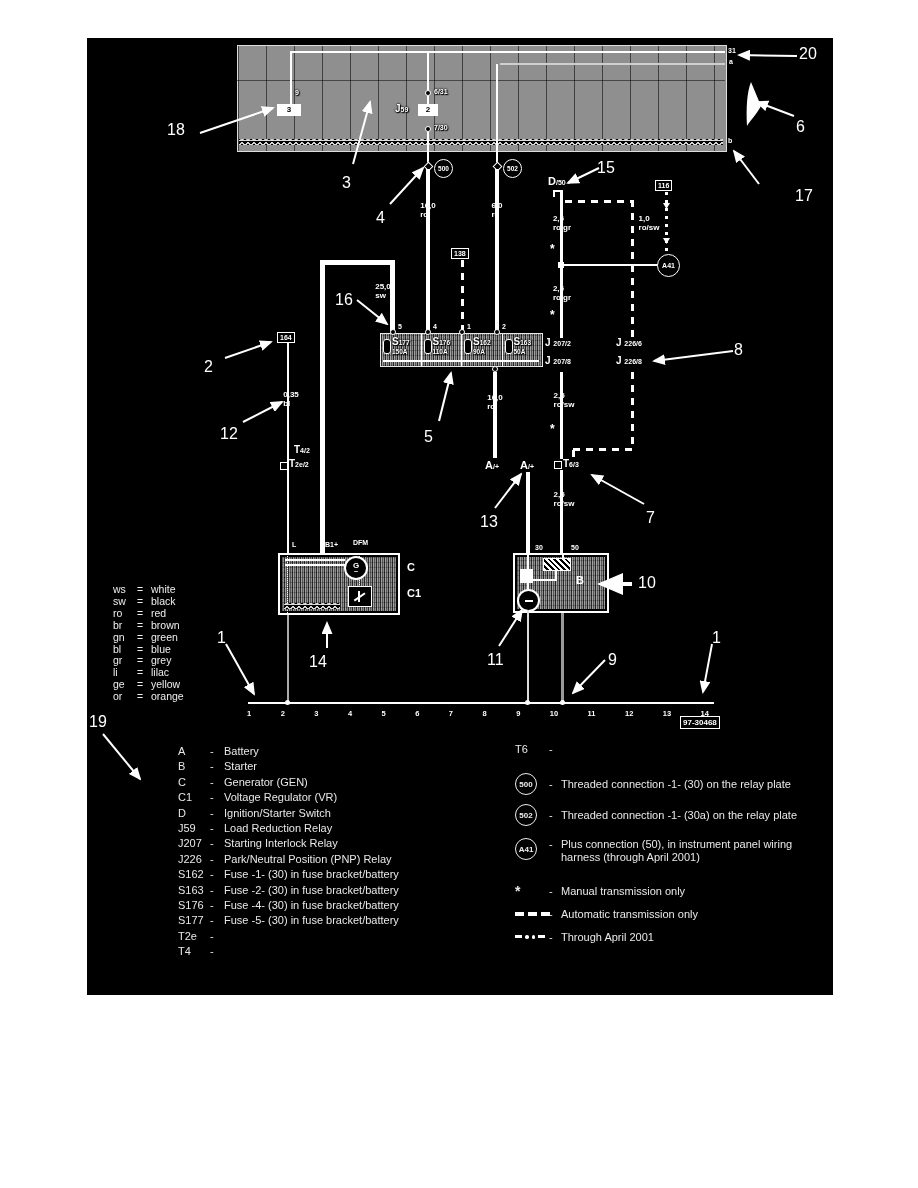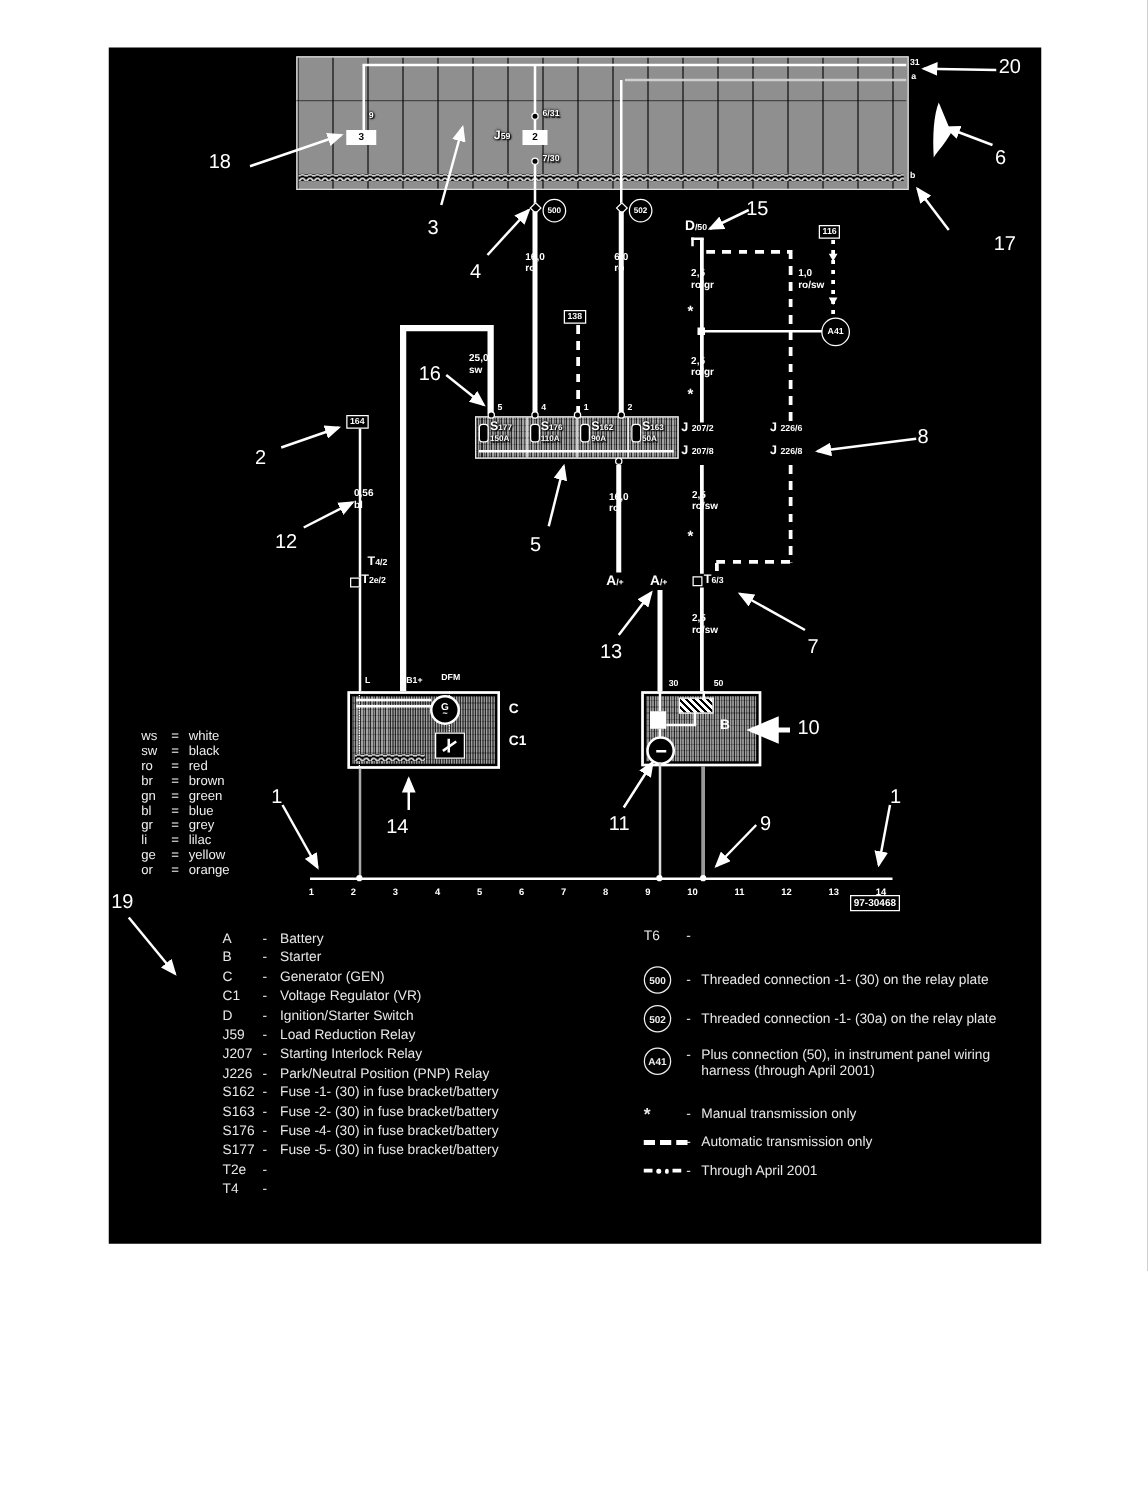--- a/index.html
+++ b/index.html
@@ -129,21 +129,21 @@
   <div class="abs w" style="left:235px;top:222px;width:72px;height:5px;"></div>
   <div class="abs w" style="left:233px;top:222px;width:5px;height:293px;"></div>
   <div class="wl" style="left:296px;top:244px;">
     <div>25,0</div>
         <div>sw</div>
   </div>
 
   <div class="obox" style="left:190px;top:294px;">164</div>
   <div class="abs w" style="left:200px;top:305px;width:1.5px;height:210px;"></div>
   <div class="wl" style="left:204px;top:352px;">
-    <div>0,56</div>
+    <div>0,35</div>
         <div>bl</div>
   </div>
   <div class="abs ref" style="left:207px;top:407px;">
     <span>T</span><span class="sub">4/2</span>
   </div>
   <div class="sq" style="left:193px;top:424px;"></div>
   <div class="abs ref" style="left:202px;top:421px;">
     <span>T</span><span class="sub">2e/2</span>
   </div>
 

